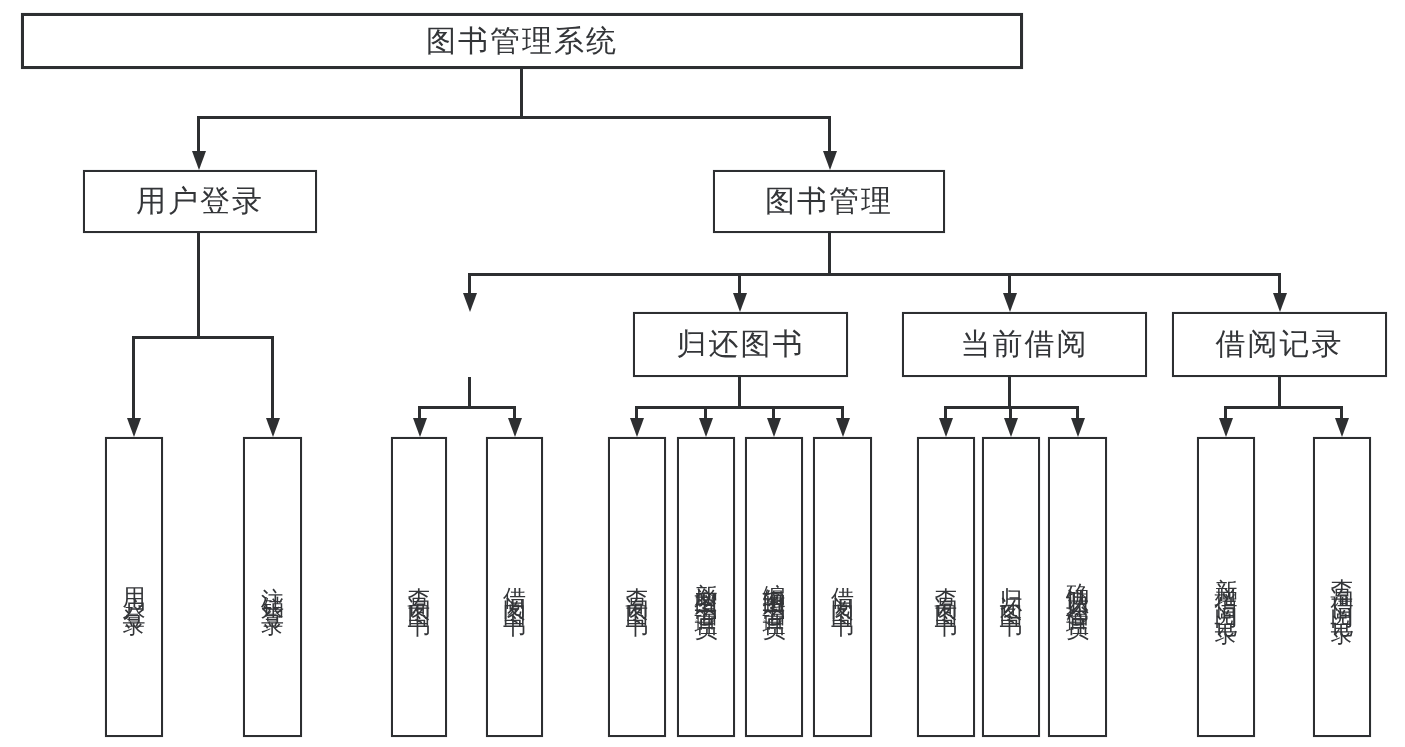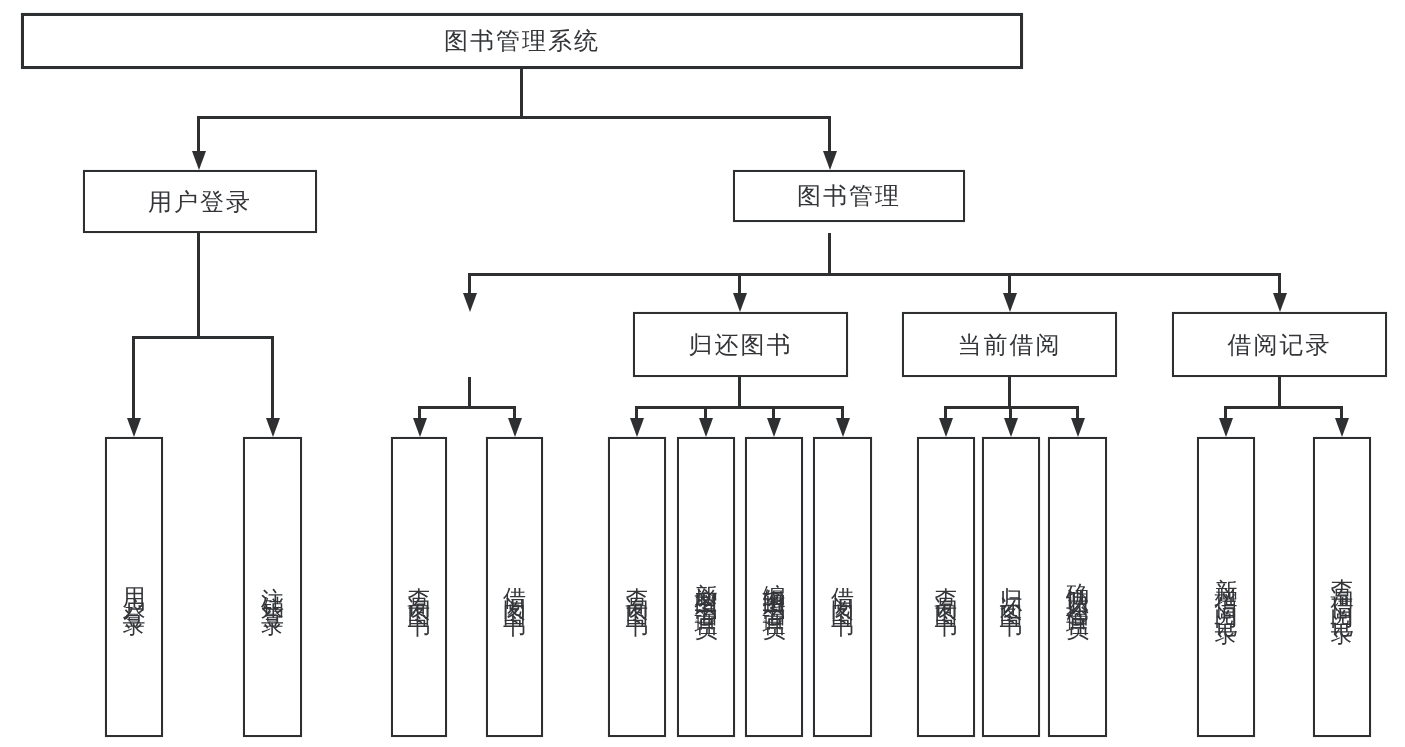--- a/index.html
+++ b/index.html
@@ -17,21 +17,21 @@
     border: 2px solid #2d2f31;
     background: #ffffff;
     display: flex;
     align-items: center;
     justify-content: center;
     box-shadow: 0 0 1px rgba(60,70,90,.35);
   }
   .box.root { border-width: 3px; }
   .hlbl {
     color: #333538;
-    font-size: 24px;
+    font-size: 30px;
     letter-spacing: 2px;
     white-space: nowrap;
   }
   .vlbl {
     color: #333538;
     font-size: 23px;
     writing-mode: vertical-rl;
     text-orientation: mixed;
     letter-spacing: 9px;
     line-height: 1;
@@ -127,28 +127,28 @@
   <div class="line" style="left:1340px;top:406px;width:3px;height:14px"></div>
   <div class="arrow" style="left:1335px;top:418px"></div>
 
   <div class="box root" style="left:21px;top:13px;width:1002px;height:56px">
     <span class="hlbl">图书管理系统</span>
   </div>
 
   <div class="box" style="left:83px;top:170px;width:234px;height:63px">
     <span class="hlbl">用户登录</span>
   </div>
-  <div class="box" style="left:733px;top:170px;width:232px;height:52px">
+  <div class="box" style="left:713px;top:170px;width:232px;height:63px">
     <span class="hlbl">图书管理</span>
   </div>
 
   <div class="box" style="left:633px;top:312px;width:215px;height:65px">
     <span class="hlbl">归还图书</span>
   </div>
-  <div class="box" style="left:902px;top:312px;width:215px;height:65px">
+  <div class="box" style="left:902px;top:312px;width:245px;height:65px">
     <span class="hlbl">当前借阅</span>
   </div>
   <div class="box" style="left:1172px;top:312px;width:215px;height:65px">
     <span class="hlbl">借阅记录</span>
   </div>
 
   <div class="box" style="left:105px;top:437px;width:58px;height:300px">
     <span class="vlbl">用户登录</span>
   </div>
   <div class="box" style="left:243px;top:437px;width:59px;height:300px">

